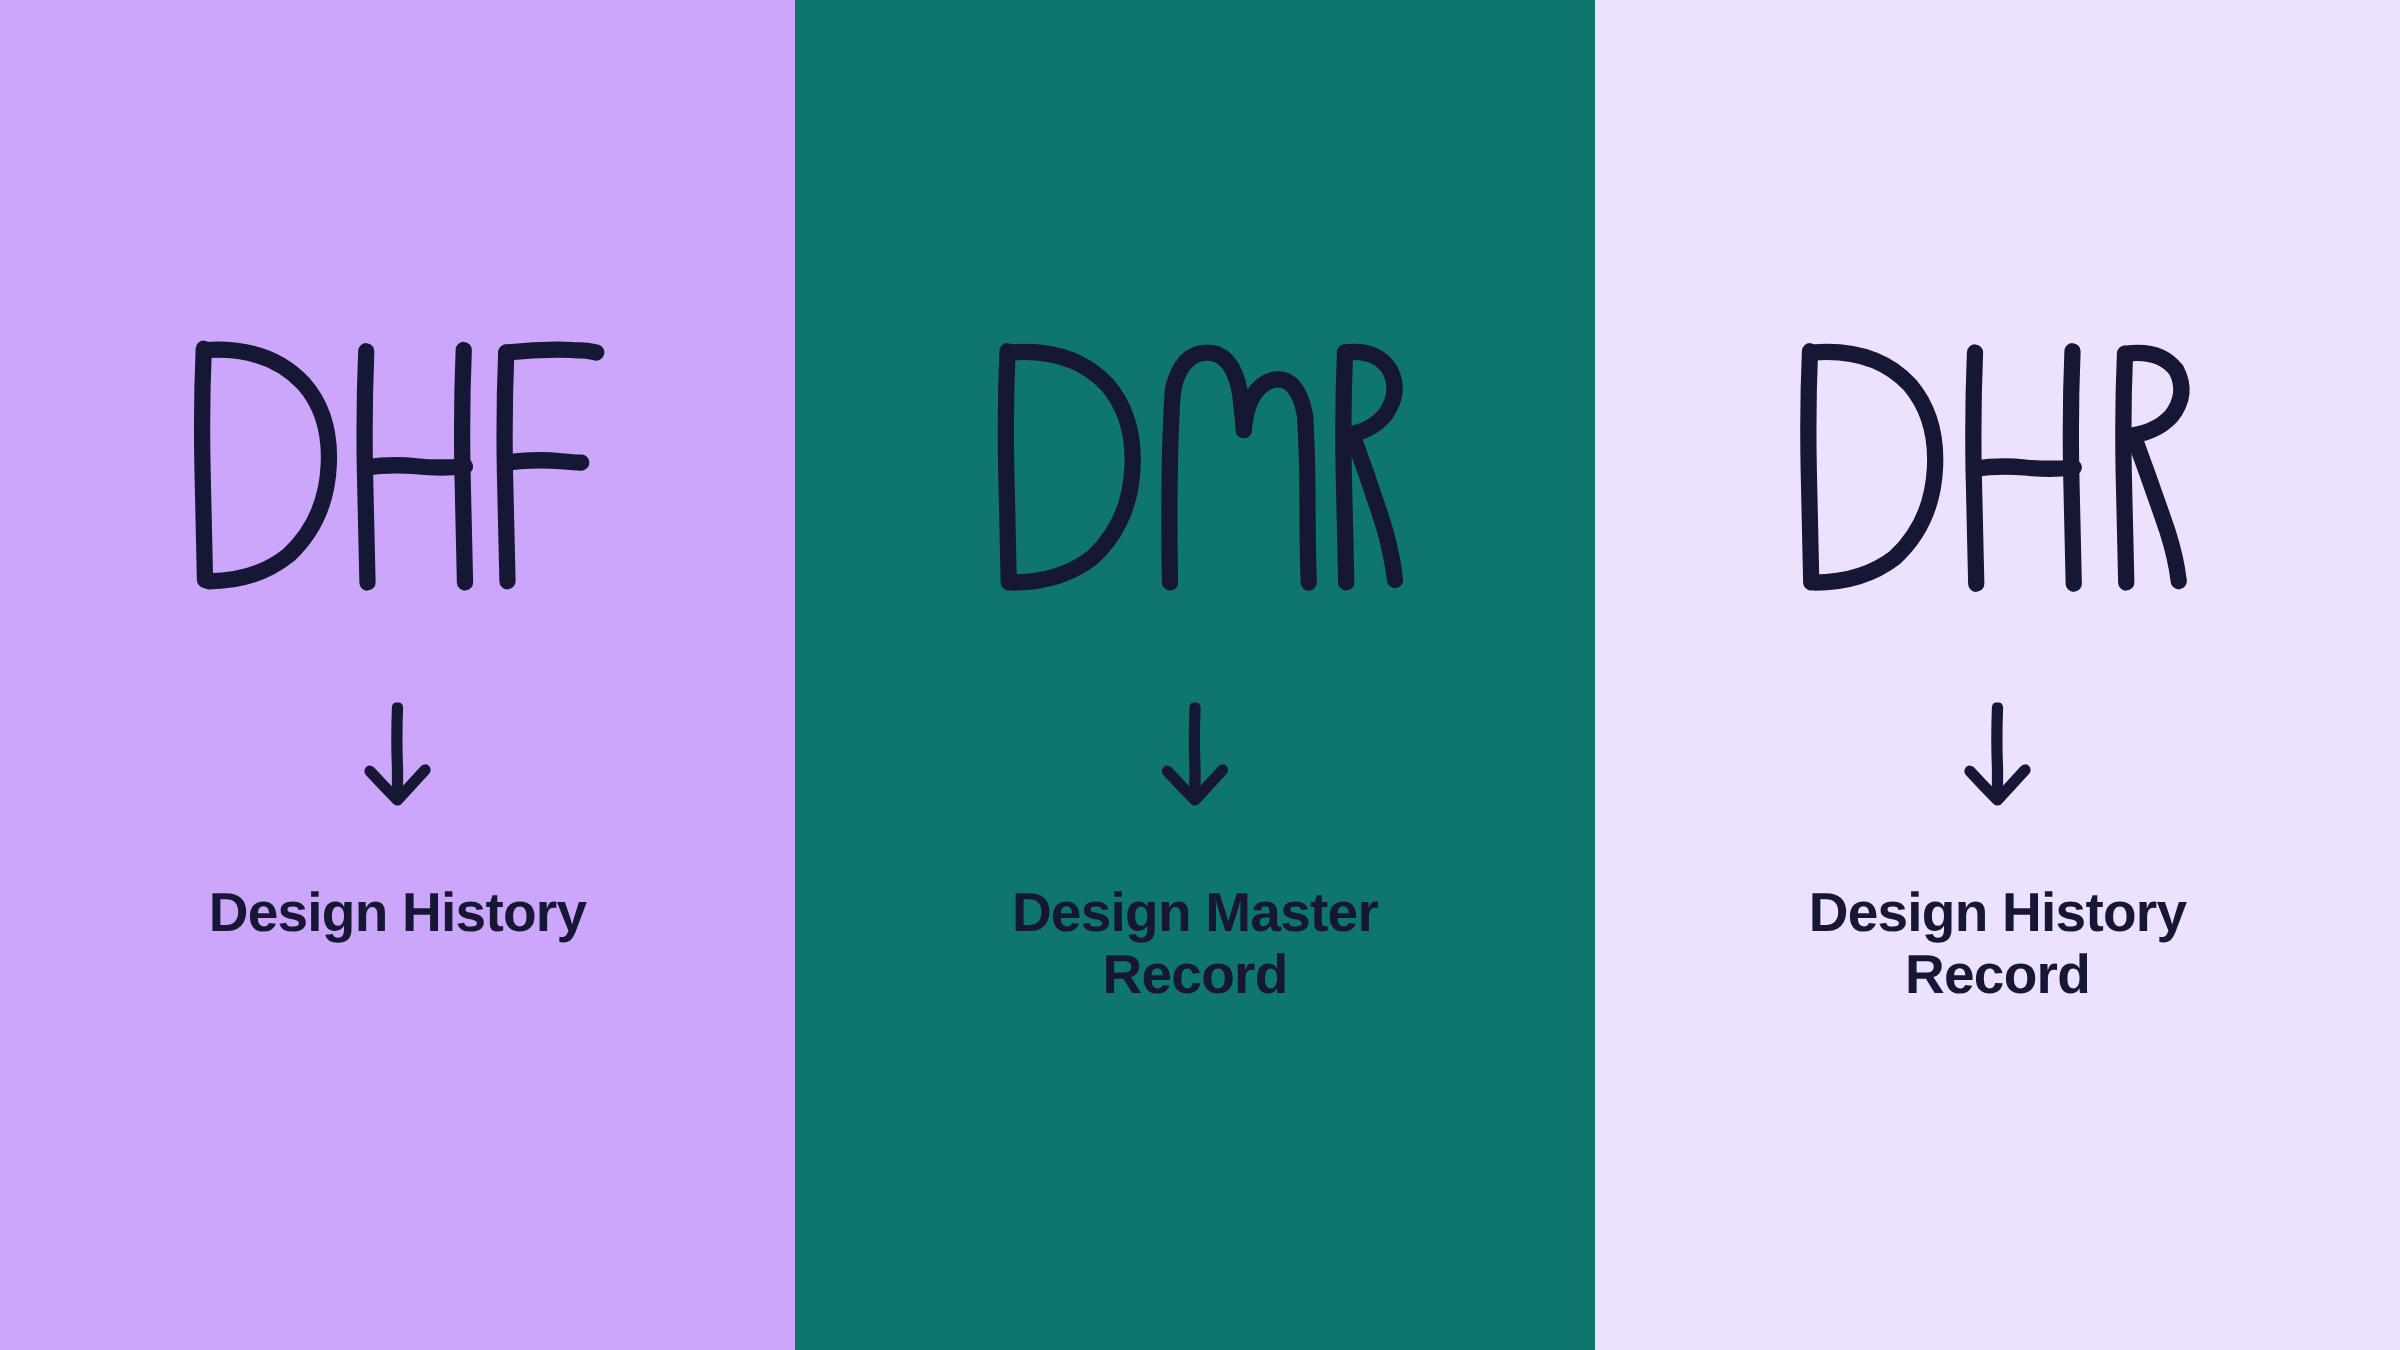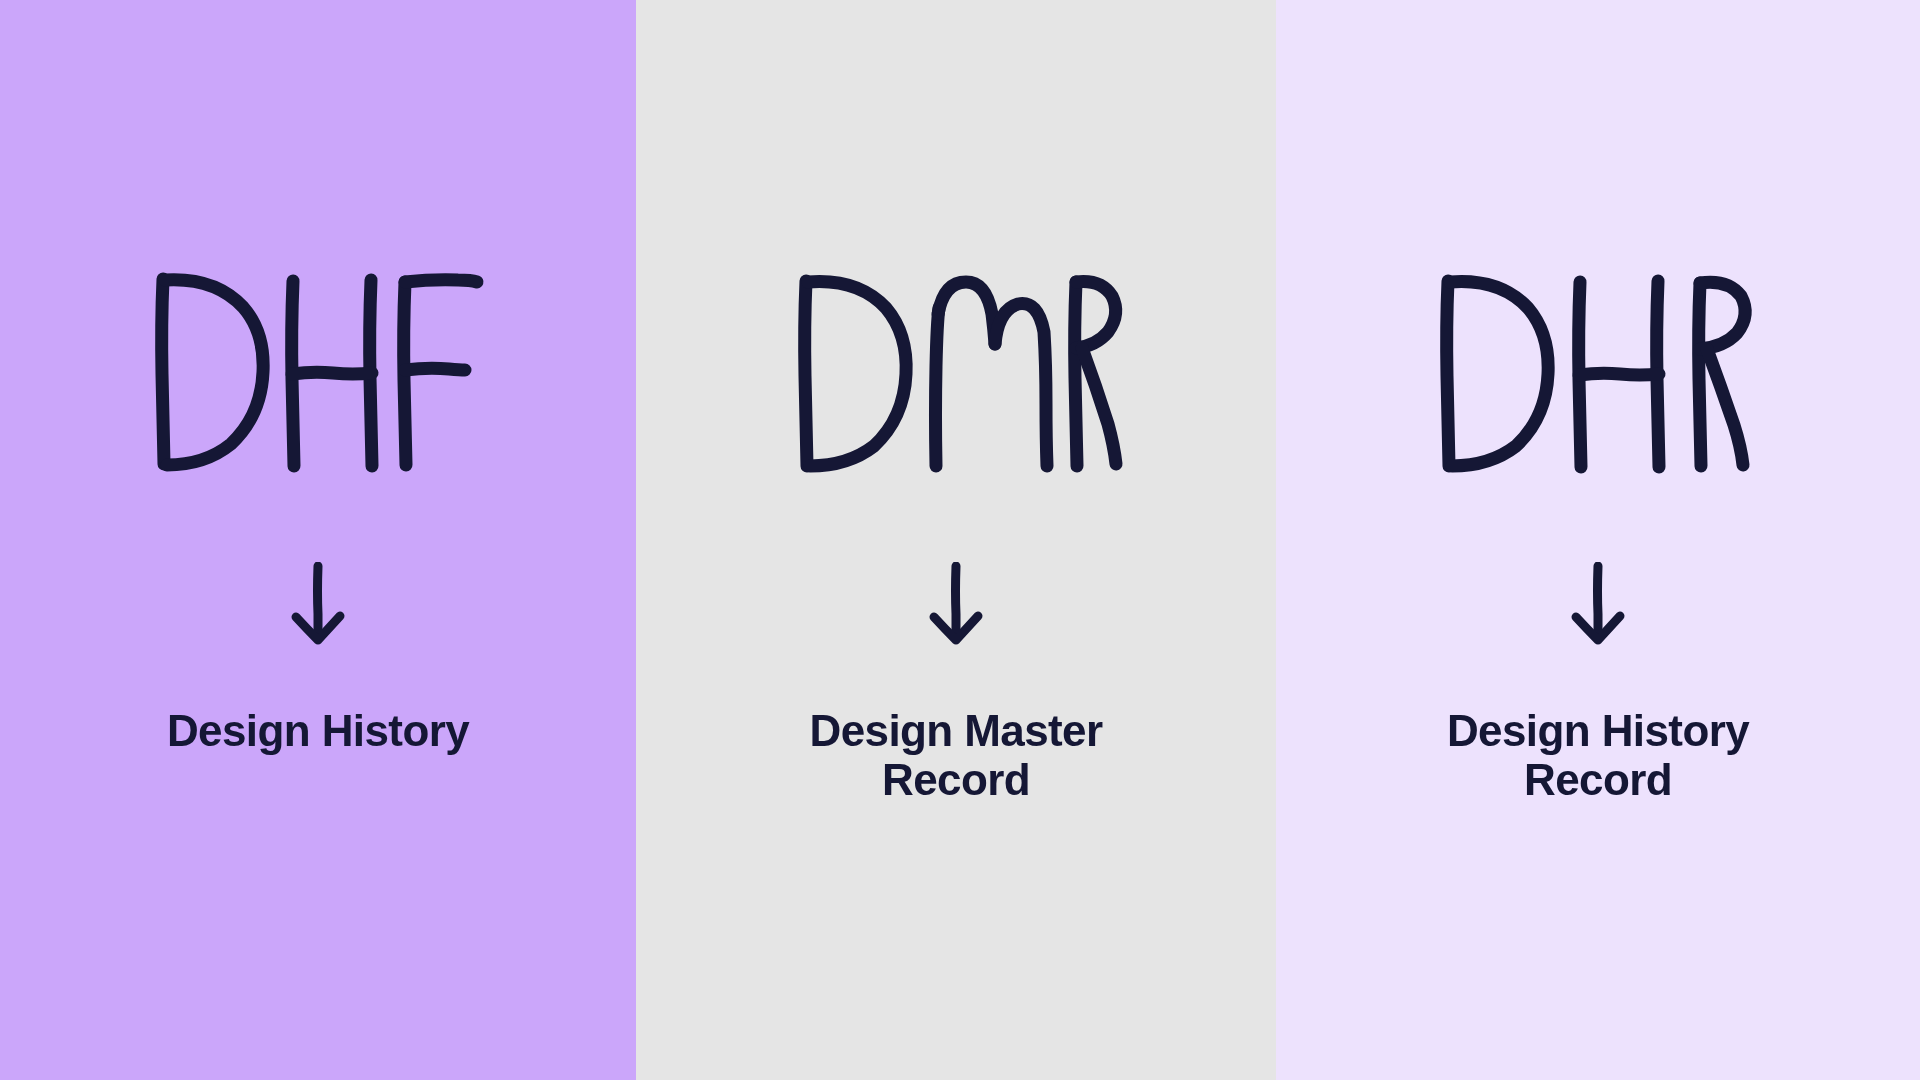--- a/index.html
+++ b/index.html
@@ -111,21 +111,21 @@
           <path d="M8 55 Q19 67 30 78 Q41 66 52 54"></path>
         </g>
       </svg>
     </div>
 
     <div class="caption">
       <div>Design History</div>
     </div>
   </section>
 
-  <section class="panel panel-2" style="background:#e5e5e5">
+  <section class="panel panel-2" style="background:#0f766e">
 
     <div class="acronym-wrap">
       <span class="acronym-label">DMR</span>
       <svg class="acronym-svg" width="320" height="196" viewBox="0 0 320 196" aria-hidden="true">
         <g fill="none" stroke="#151735" stroke-width="13" stroke-linecap="round" stroke-linejoin="round">
 
           <path d="M10 7 Q8 52 9 102 Q10 150 11 192"></path>
           <path d="M12 8 Q62 4 90 34 Q112 60 110 100 Q108 144 78 172 Q52 192 14 192"></path>
 
           <path d="M140 192 Q139 140 140 92 Q141 48 143 34"></path>

